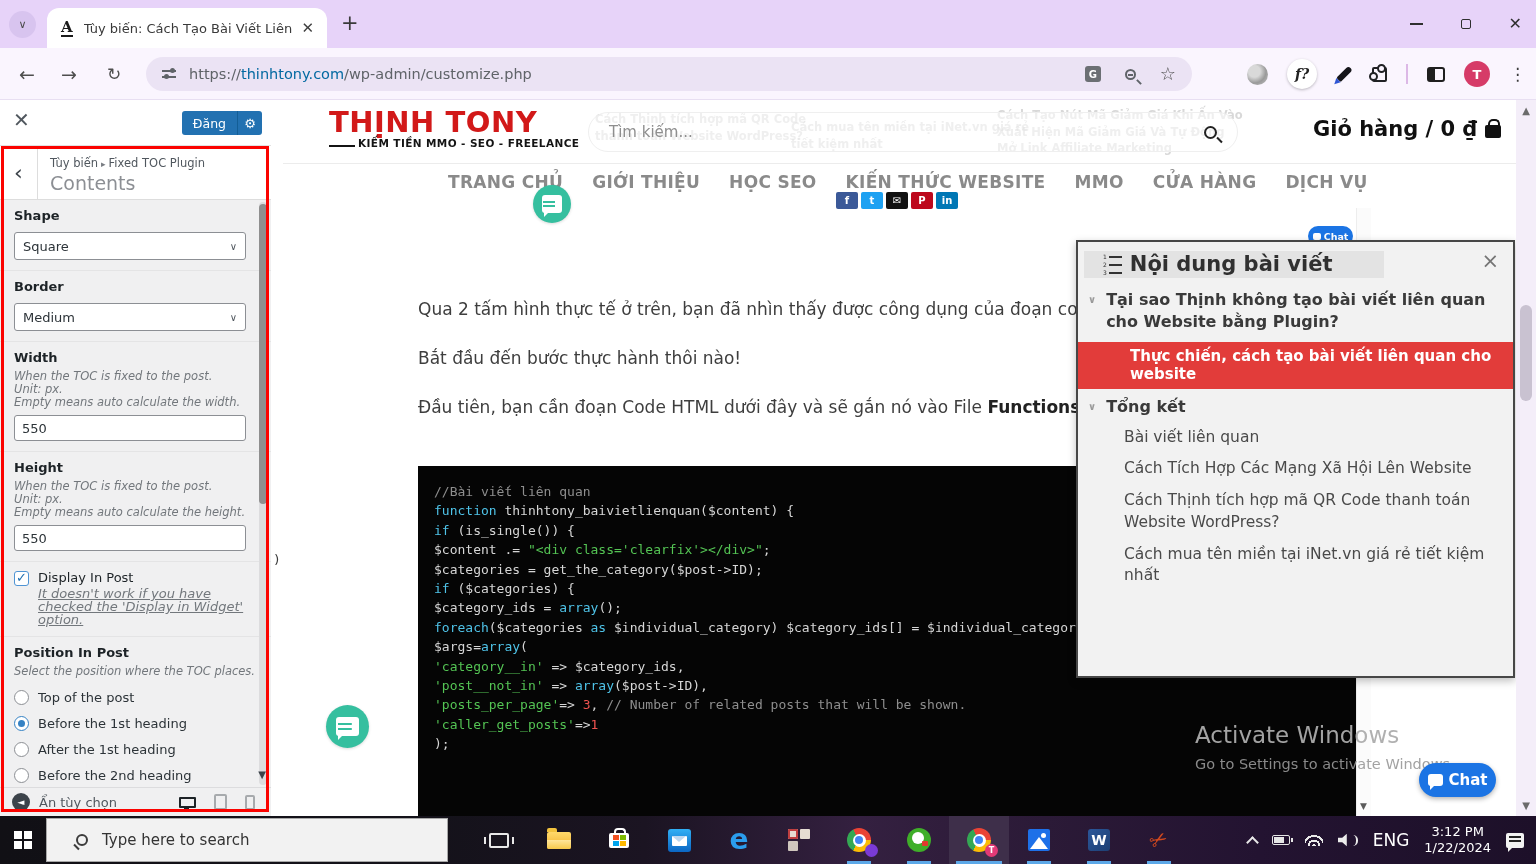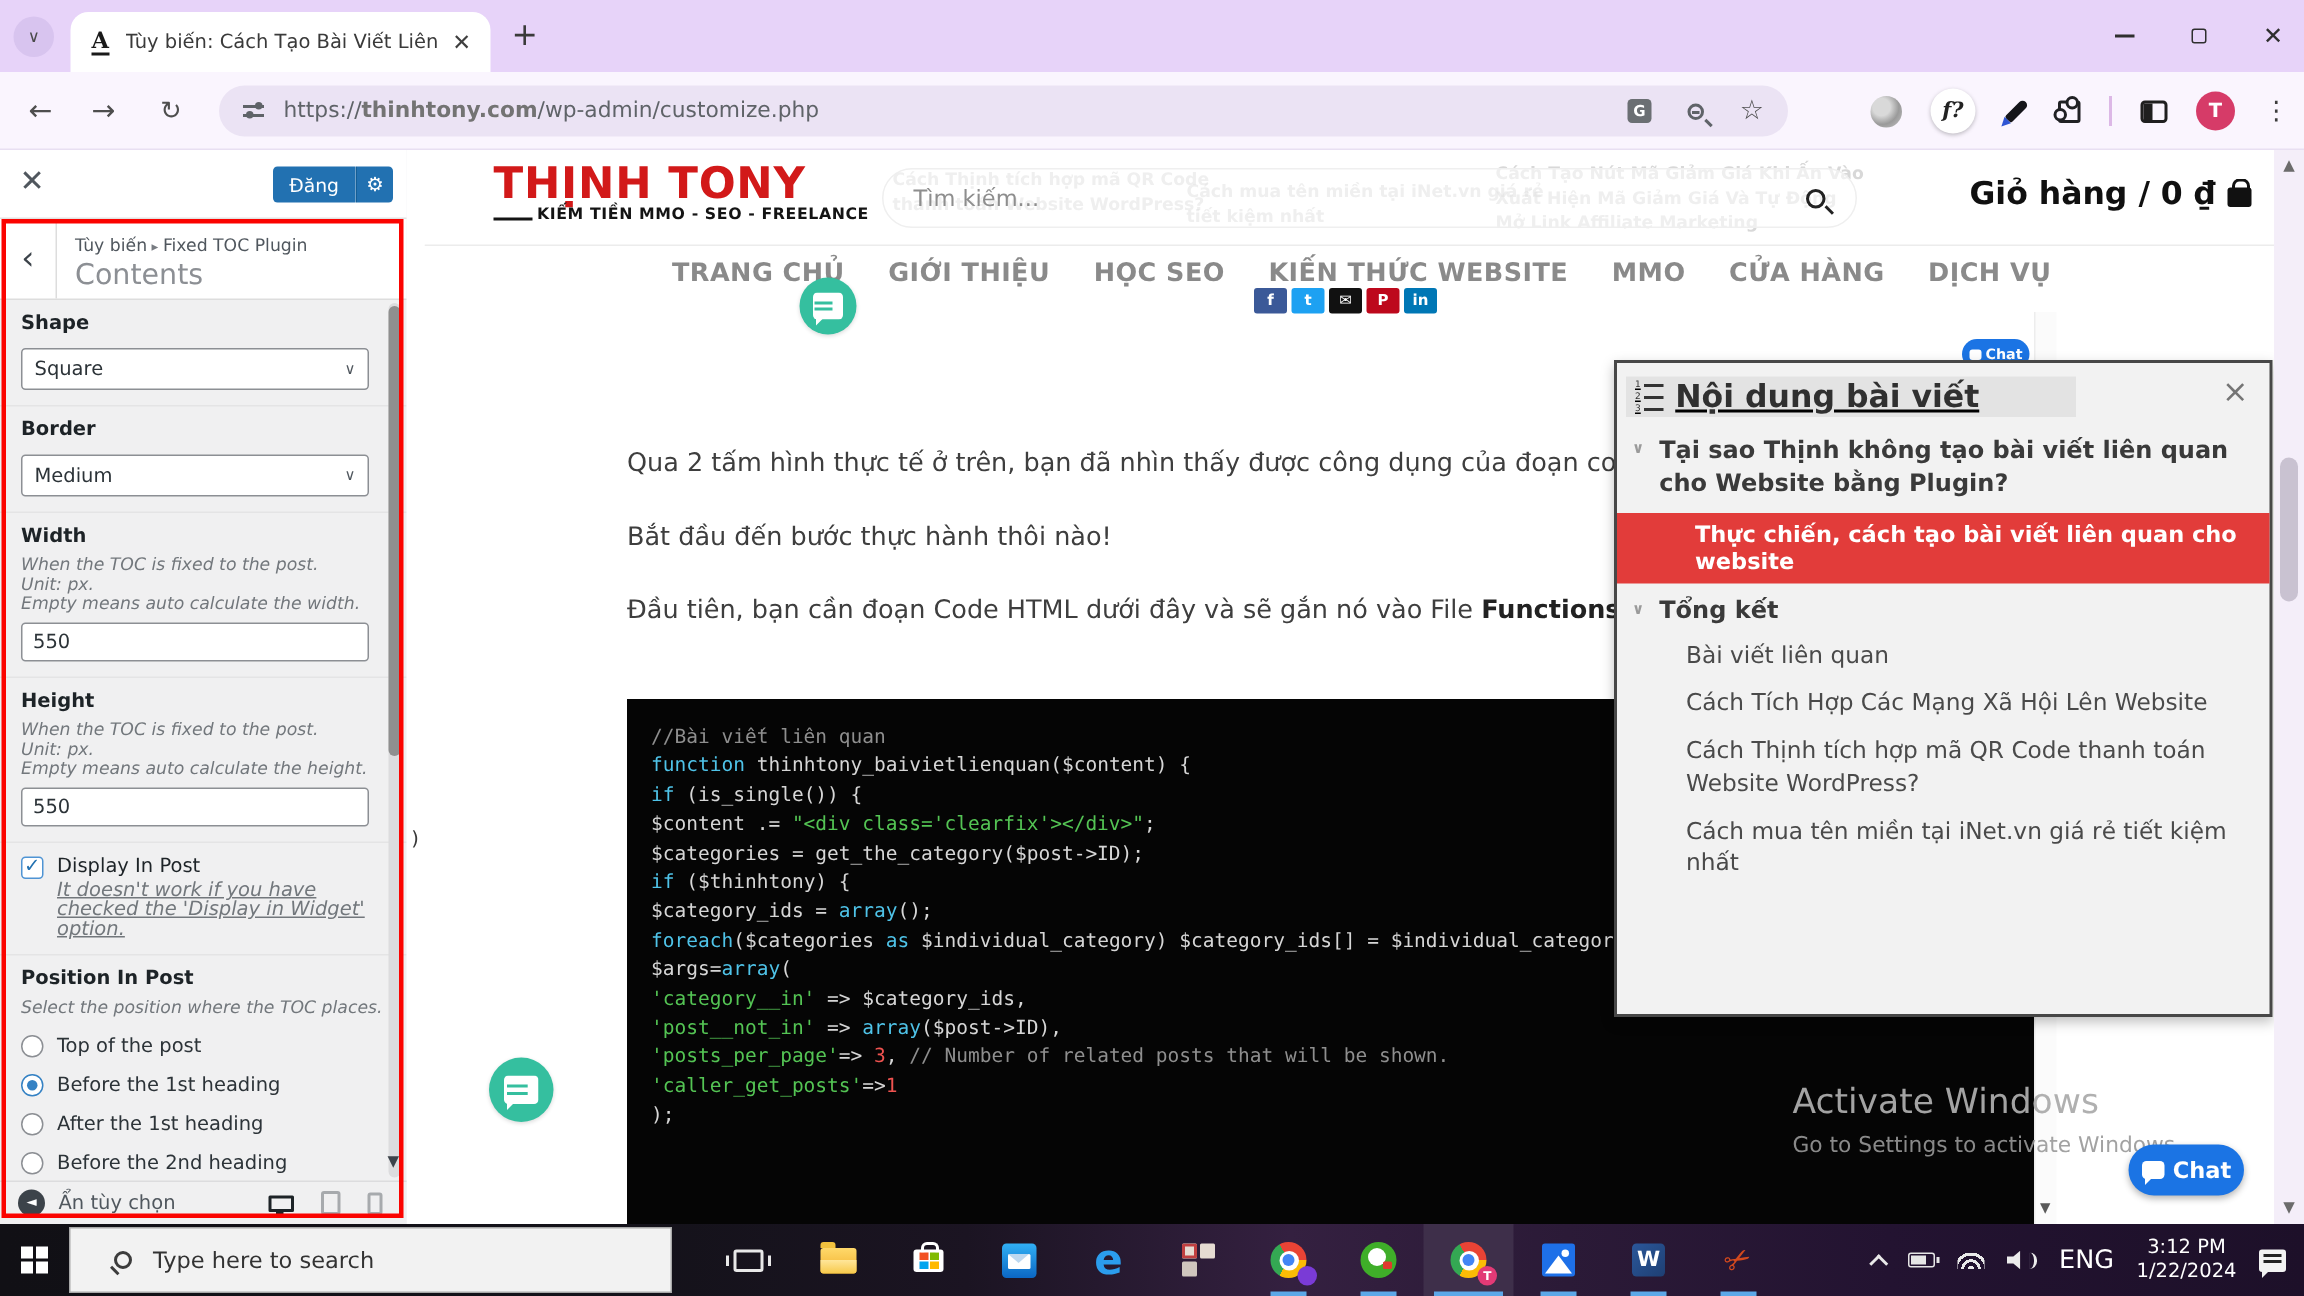--- a/index.html
+++ b/index.html
@@ -27,21 +27,21 @@
   
   .toolbar{position:absolute;left:0;top:48px;width:1536px;height:52px;background:#faf5fe;border-bottom:1px solid #e8dff2;}
   .tb-ic{position:absolute;top:0;height:52px;display:flex;align-items:center;justify-content:center;color:#4e4e4e;font-size:19px;width:30px;}
   .ic-back{left:12px;} .ic-fwd{left:54px;} .ic-reload{left:99px;font-size:17px;}
   .urlbar{position:absolute;left:146px;top:9px;width:1046px;height:34px;border-radius:17px;background:#ebe3f4;
     display:flex;align-items:center;padding:0 16px;}
   .tune{width:14px;height:12px;position:relative;margin-right:13px;flex:0 0 auto;}
   .tune::before{content:"";position:absolute;left:0;right:0;top:2px;height:2px;background:#5f6368;box-shadow:0 6px 0 #5f6368;}
   .tune::after{content:"";position:absolute;top:0;left:8px;width:5px;height:5px;border-radius:50%;background:#5f6368;box-shadow:-6px 6px 0 #5f6368;}
   .url-text{font-size:14.5px;color:#5f6368;white-space:nowrap;}
-  .url-host{color:#737373;font-weight:700;}
+  .url-host{color:#0369a1;font-weight:400;}
   .urlbar-right{margin-left:auto;display:flex;align-items:center;gap:24px;}
   .ic-translate{width:16px;height:16px;background:#6b6f73;border-radius:3px;color:#fff;font-size:10px;font-weight:700;
     display:flex;align-items:center;justify-content:center;}
   .ic-translate::before{content:"G";}
   .mag{width:11px;height:11px;border:2px solid #5f6368;border-radius:50%;position:relative;}
   .mag::after{content:"";position:absolute;left:9px;top:10px;width:6px;height:2px;background:#5f6368;transform:rotate(45deg);}
   .mag::before{content:"";position:absolute;left:1px;top:3px;width:5px;height:2px;background:#5f6368;}
   .ic-star{font-size:18px;color:#4e4e4e;line-height:1;}
   .ext-area{position:absolute;right:10px;top:0;height:52px;display:flex;align-items:center;gap:19px;}
   .ic-swirl{width:21px;height:21px;border-radius:50%;background:radial-gradient(circle at 35% 35%,#d9d9d9 0 30%,#9a9a9a 60%,#c4c4c4 100%);}
@@ -154,21 +154,21 @@
   .copy-glyph::before{content:"";position:absolute;left:-4px;top:-4px;width:8px;height:10px;border:1.5px solid #e8e8e8;border-radius:1px;}
   .code-body{padding:16px 16px;}
   .code-line{font-family:"DejaVu Sans Mono","Liberation Mono",monospace;font-size:13px;line-height:19.4px;white-space:pre;color:#d6d6d6;}
   .code-line .tk-kw{color:#4fc3e8;} .code-line .tk-str{color:#54c454;} .code-line .tk-num{color:#ef5350;}
   .code-line .tk-com{color:#8e8e8e;} .code-line .tk-pln{color:#d6d6d6;}
   .iframe-scroll{position:absolute;left:1073px;top:108px;width:15px;height:608px;background:#fbfbfb;border-left:1px solid #ededed;z-index:2;}
   .if-thumb{position:absolute;left:2px;top:85px;width:11px;height:180px;background:#d2d2d2;border-radius:6px;}
   .if-down{position:absolute;left:3px;bottom:5px;color:#5a5a5a;font-size:9px;}
   .toc-panel{position:absolute;left:793px;top:140px;width:439px;height:438px;background:#f2f2f2;border:2px solid #474747;
     z-index:5;box-shadow:0 3px 8px rgba(0,0,0,.25);}
-  .toc-head{position:relative;padding:10px 14px 6px 12px;display:flex;align-items:center;gap:8px;text-decoration:underline;}
+  .toc-head{position:relative;padding:10px 14px 6px 25px;display:flex;align-items:center;gap:8px;}
   .toc-ghost{position:absolute;left:6px;top:9px;width:300px;height:27px;background:#e1e1e1;opacity:.9;}
   .ol-icon{position:relative;z-index:1;display:flex;flex-direction:column;gap:2px;margin-top:2px;}
   .ol-icon .oli{display:flex;align-items:center;font-size:6px;color:#333;line-height:1;}
   .ol-icon .oli::after{content:"";width:13px;height:2.5px;background:#333;margin-left:2px;}
   .toc-title{position:relative;z-index:1;font-size:21px;font-weight:700;color:#303030;}
   .toc-close{position:absolute;right:14px;top:9px;font-size:21px;color:#757575;z-index:2;line-height:1;}
   .toc-heading{display:flex;gap:10px;padding:7px 16px 3px 10px;font-size:16px;font-weight:600;color:#3a3a3a;line-height:1.35;}
   .toc-heading .chev{color:#9a9a9a;font-size:10px;margin-top:4px;flex:0 0 auto;}
   .toc-active{margin-top:7px;background:#e23c3a;color:#fff;font-size:15px;font-weight:600;padding:5px 10px 6px 52px;}
   .toc-sub{padding:6px 16px 4px 46px;font-size:15.5px;color:#4a4a4a;line-height:1.4;}
@@ -453,21 +453,21 @@
         <div class="para"><span class="tk-pln">Đầu tiên, bạn cần đoạn Code HTML dưới đây và sẽ gắn nó vào File </span><span class="tk-b">Functions.php</span></div>
       </div>
 
     <div class="code-block">
       <div class="code-body">
           <div class="code-line"><span class="tk-com">//Bài viết liên quan</span></div>
           <div class="code-line"><span class="tk-kw">function </span><span class="tk-pln">thinhtony_baivietlienquan($content) {</span></div>
           <div class="code-line"><span class="tk-kw">if </span><span class="tk-pln">(is_single()) {</span></div>
           <div class="code-line"><span class="tk-pln">$content .= </span><span class="tk-str">"&lt;div class='clearfix'&gt;&lt;/div&gt;"</span><span class="tk-pln">;</span></div>
           <div class="code-line"><span class="tk-pln">$categories = get_the_category($post-&gt;ID);</span></div>
-          <div class="code-line"><span class="tk-kw">if </span><span class="tk-pln">($thinhtony) {</span></div>
+          <div class="code-line"><span class="tk-kw">if </span><span class="tk-pln">($categories) {</span></div>
           <div class="code-line"><span class="tk-pln">$category_ids = </span><span class="tk-kw">array</span><span class="tk-pln">();</span></div>
           <div class="code-line"><span class="tk-kw">foreach</span><span class="tk-pln">($categories </span><span class="tk-kw">as</span><span class="tk-pln"> $individual_category) $category_ids[] = $individual_category-&gt;term_id;</span></div>
           <div class="code-line"><span class="tk-pln">$args=</span><span class="tk-kw">array</span><span class="tk-pln">(</span></div>
           <div class="code-line"><span class="tk-str">'category__in'</span><span class="tk-pln"> =&gt; $category_ids,</span></div>
           <div class="code-line"><span class="tk-str">'post__not_in'</span><span class="tk-pln"> =&gt; </span><span class="tk-kw">array</span><span class="tk-pln">($post-&gt;ID),</span></div>
           <div class="code-line"><span class="tk-str">'posts_per_page'</span><span class="tk-pln">=&gt; </span><span class="tk-num">3</span><span class="tk-pln">, </span><span class="tk-com">// Number of related posts that will be shown.</span></div>
           <div class="code-line"><span class="tk-str">'caller_get_posts'</span><span class="tk-pln">=&gt;</span><span class="tk-num">1</span></div>
           <div class="code-line"><span class="tk-pln">);</span></div>
         </div>
     </div>

